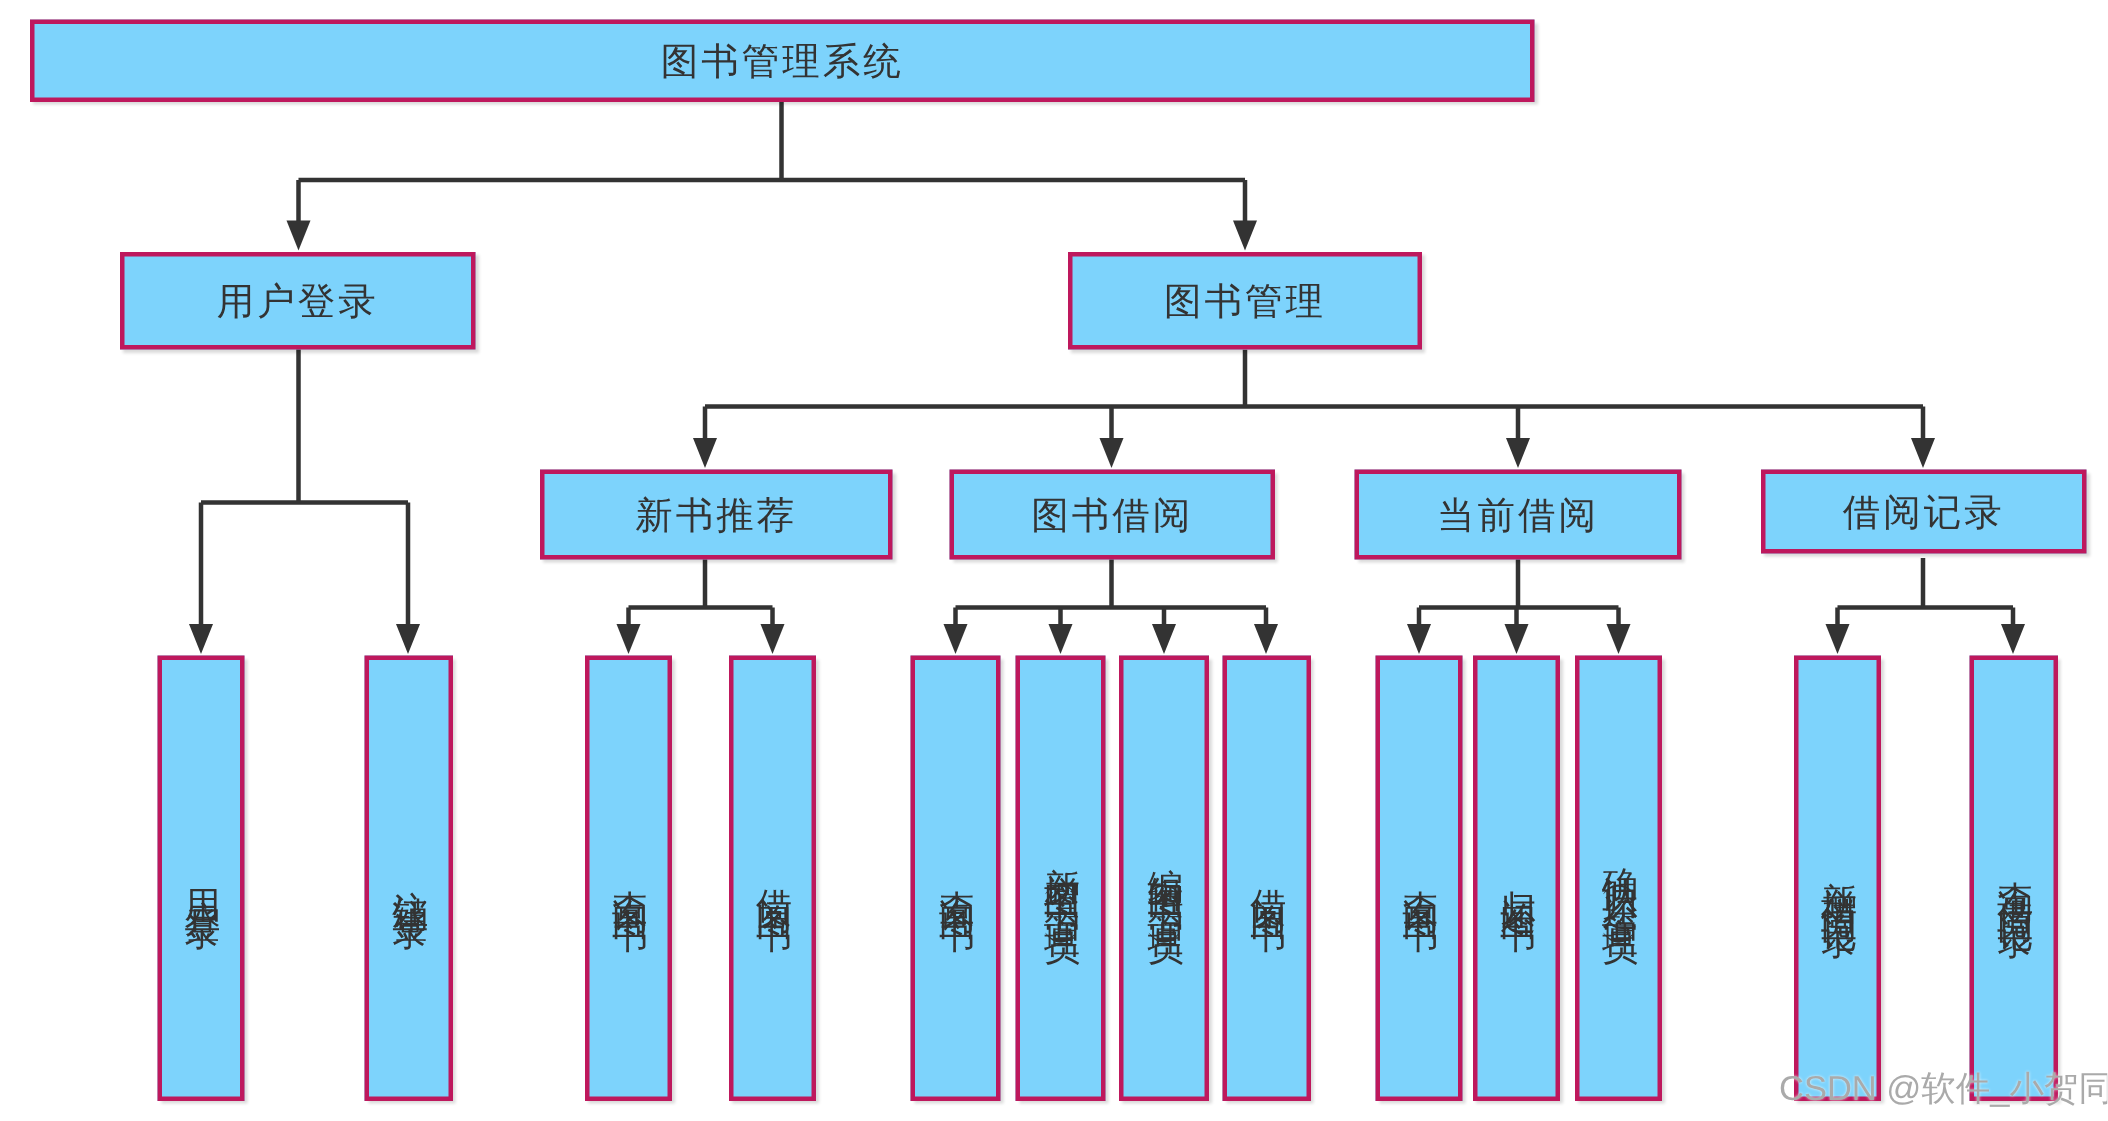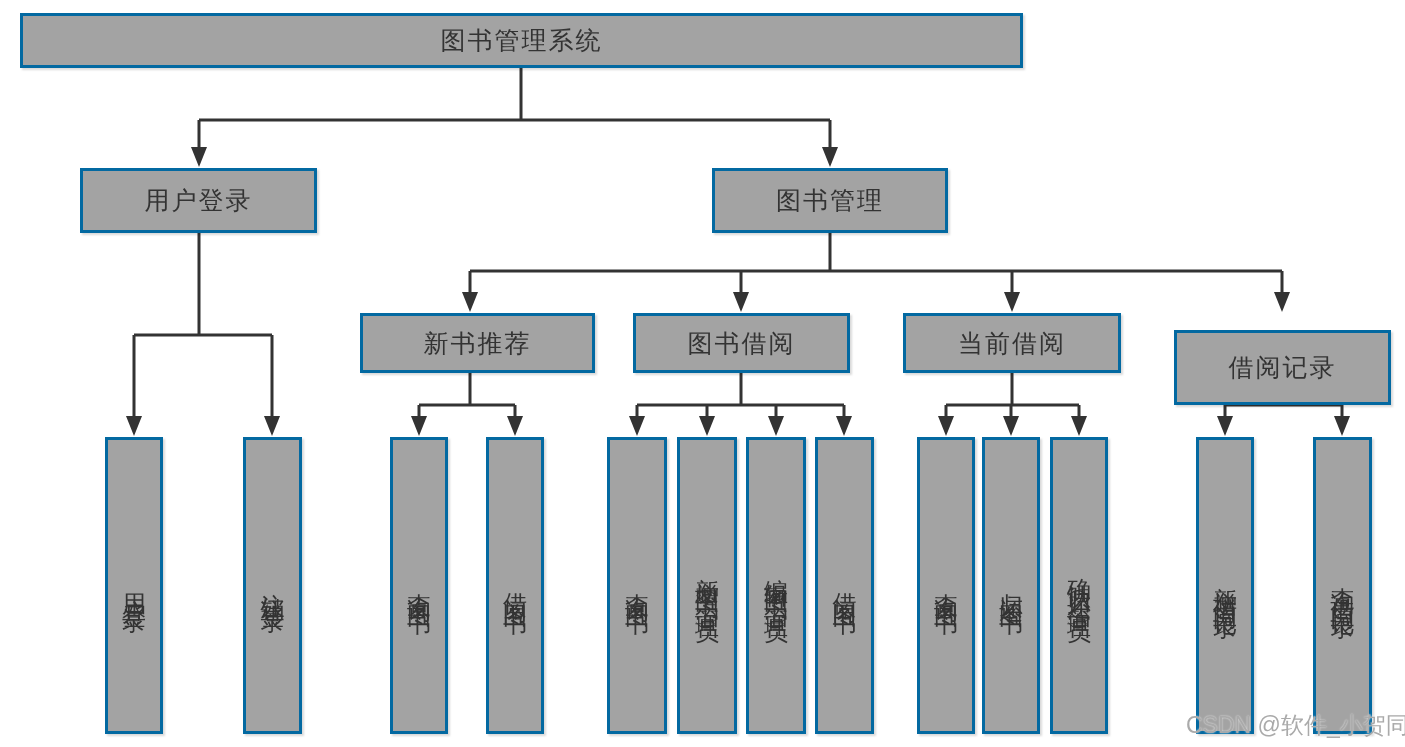--- a/index.html
+++ b/index.html
@@ -9,22 +9,22 @@
     background:#ffffff;
     font-family:"Liberation Sans","DejaVu Sans",sans-serif;
     overflow:hidden;
   }
   .connectors{position:absolute;left:0;top:0;width:1405px;height:747px;}
   .ln{fill:none;stroke:#333333;stroke-width:3;}
   .ah{fill:#333333;stroke:none;}
   .box{
     position:absolute;
     box-sizing:border-box;
-    border:3px solid #0369a1;
-    background:#a3a3a3;
+    border:3px solid #be185d;
+    background:#7dd3fc;
     display:flex;align-items:center;justify-content:center;
     color:#333333;
     box-shadow:2px 2px 2px rgba(0,0,0,0.15);
   }
   .hbox span{font-size:25px;letter-spacing:2px;white-space:nowrap;}
   .vbox span{
     writing-mode:vertical-rl;
     font-size:24px;
     letter-spacing:6px;
     line-height:1;
@@ -92,21 +92,21 @@
 
   <div class="box hbox" style="left:360px;top:313px;width:235px;height:60px;">
     <span>新书推荐</span>
   </div>
   <div class="box hbox" style="left:903px;top:313px;width:218px;height:60px;">
     <span>当前借阅</span>
   </div>
   <div class="box hbox" style="left:633px;top:313px;width:217px;height:60px;">
     <span>图书借阅</span>
   </div>
-  <div class="box hbox" style="left:1174px;top:313px;width:217px;height:75px;margin-top:17px;">
+  <div class="box hbox" style="left:1174px;top:313px;width:217px;height:56px;">
     <span>借阅记录</span>
   </div>
 
   <div class="box vbox" style="left:105px;top:437px;width:58px;height:297px;">
     <span>用户登录</span>
   </div>
   <div class="box vbox" style="left:243px;top:437px;width:59px;height:297px;">
     <span>注销登录</span>
   </div>
 

